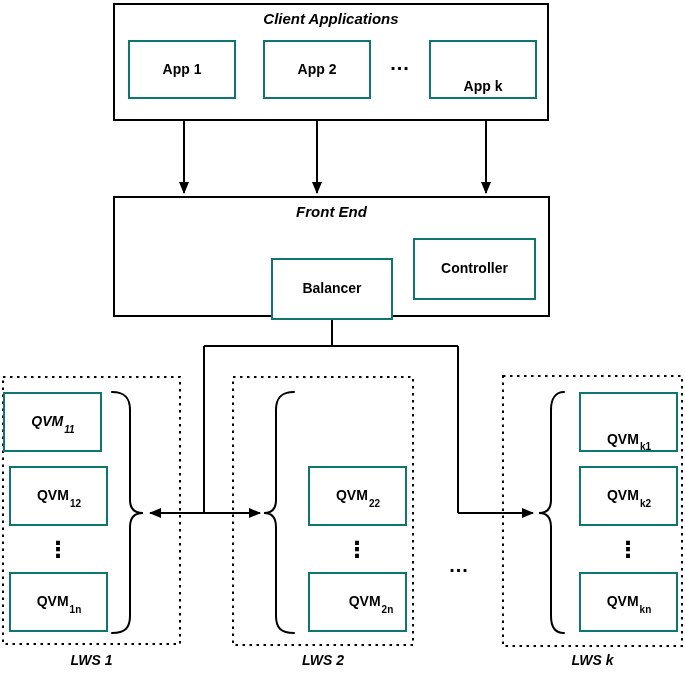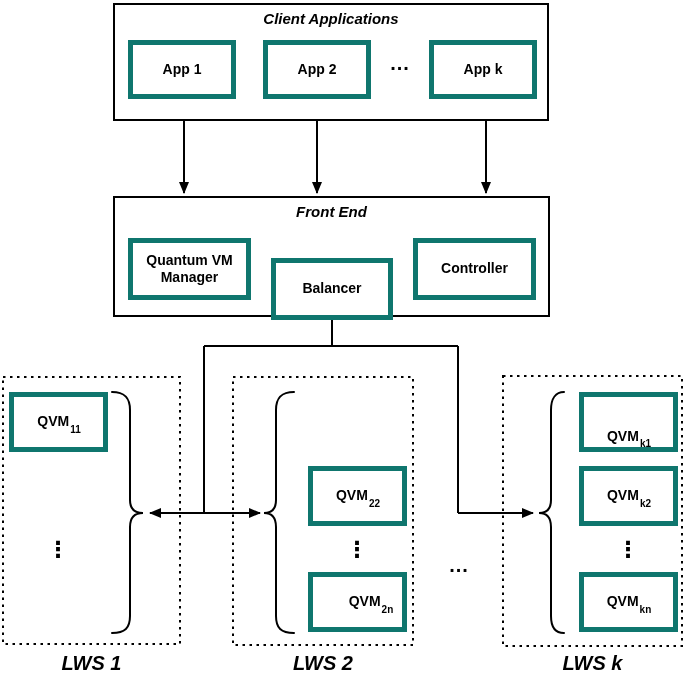--- a/index.html
+++ b/index.html
@@ -14,21 +14,21 @@
     overflow: hidden;
   }
   .svg-layer {
     position: absolute;
     left: 0; top: 0;
     width: 685px; height: 674px;
     pointer-events: none;
   }
   .solid-box {
     position: absolute;
-    border: 5px solid #0f766e;
+    border: 2px solid #0f766e;
     background: #ffffff;
   }
   .container-box {
     position: absolute;
     border: 2px solid #000000;
     background: #ffffff;
   }
   .container-title {
     margin-top: 5px;
     text-align: center;
@@ -69,21 +69,21 @@
     align-items: center;
     justify-content: center;
     font-weight: bold;
     font-size: 22px;
   }
   .cluster-label {
     position: absolute;
     text-align: center;
     font-weight: bold;
     font-style: italic;
-    font-size: 20px;
+    font-size: 14px;
   }
 </style>
 </head>
 <body>
 
 <div class="canvas">
 
   <svg class="svg-layer" viewBox="0 0 685 674" xmlns="http://www.w3.org/2000/svg">
     <defs>
       <marker id="arrow" markerUnits="userSpaceOnUse" markerWidth="12" markerHeight="10" refX="11" refY="5" orient="auto-start-reverse">
@@ -115,42 +115,45 @@
 
   <div class="container-box" style="left:113px; top:3px; width:436px; height:118px;">
     <div class="container-title">Client Applications</div>
   </div>
   <div class="solid-box node" style="left:128px; top:40px; width:108px; height:59px;">
     <span>App 1</span>
   </div>
   <div class="solid-box node" style="left:263px; top:40px; width:108px; height:59px;">
     <span>App 2</span>
   </div>
-  <div class="solid-box node" style="left:429px; top:40px; width:108px; height:59px;">
+  <div class="solid-box node" style="left:429px; top:40px; width:108px; height:59px;align-items:flex-end;">
     <span>App k</span>
   </div>
   <div class="hdots" style="left:378px; top:50px; width:44px; height:26px;">...</div>
 
   <div class="container-box" style="left:113px; top:196px; width:437px; height:121px;">
     <div class="container-title">Front End</div>
-  </div>
-  <div class="solid-box node" style="left:128px; top:238px; width:123px; height:62px;">
-    <span>Quantum VM Manager</span>
   </div>
   <div class="solid-box node" style="left:271px; top:238px; width:122px; height:62px;margin-top:20px;">
     <span>Balancer</span>
   </div>
   <div class="solid-box node" style="left:413px; top:238px; width:123px; height:62px;">
     <span>Controller</span>
   </div>
 
-  <div class="solid-box node qvm" style="left:9px; top:392px; width:99px; height:60px;">
+  <div class="solid-box node qvm" style="left:3px; top:392px; width:99px; height:60px;font-style:italic;">
     <span><span>QVM</span><sub>11</sub></span>
   </div>
+  <div class="solid-box node qvm" style="left:9px; top:466px; width:99px; height:60px;">
+    <span><span>QVM</span><sub>12</sub></span>
+  </div>
   <div class="vdots" style="left:43px; top:534px; width:30px; height:32px;">⋮</div>
+  <div class="solid-box node qvm" style="left:9px; top:572px; width:99px; height:60px;">
+    <span><span>QVM</span><sub>1n</sub></span>
+  </div>
   <div class="cluster-label" style="left:3px; top:652px; width:177px;">LWS 1</div>
 
   <div class="solid-box node qvm" style="left:308px; top:466px; width:99px; height:60px;">
     <span><span>QVM</span><sub>22</sub></span>
   </div>
   <div class="vdots" style="left:342px; top:534px; width:30px; height:32px;">⋮</div>
   <div class="solid-box node qvm" style="left:308px; top:572px; width:99px; height:60px;padding-left:28px;">
     <span><span>QVM</span><sub>2n</sub></span>
   </div>
   <div class="cluster-label" style="left:233px; top:652px; width:180px;">LWS 2</div>

